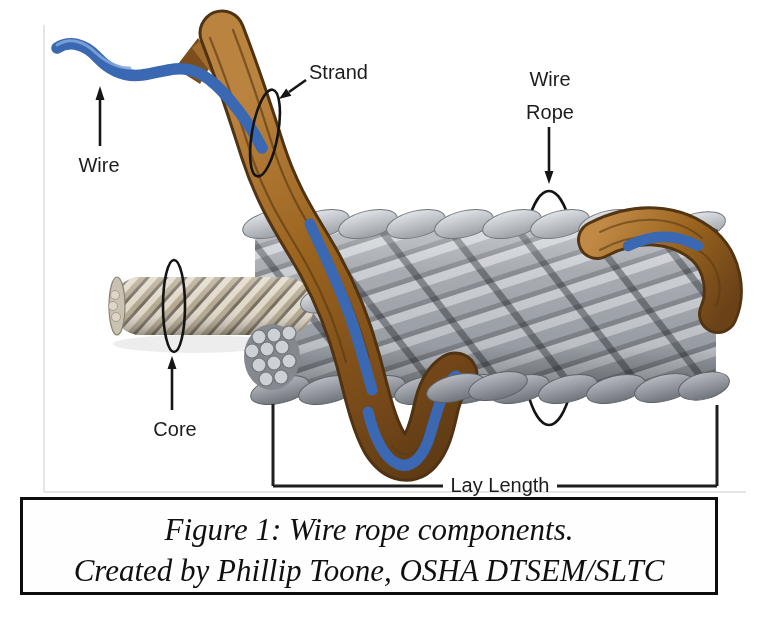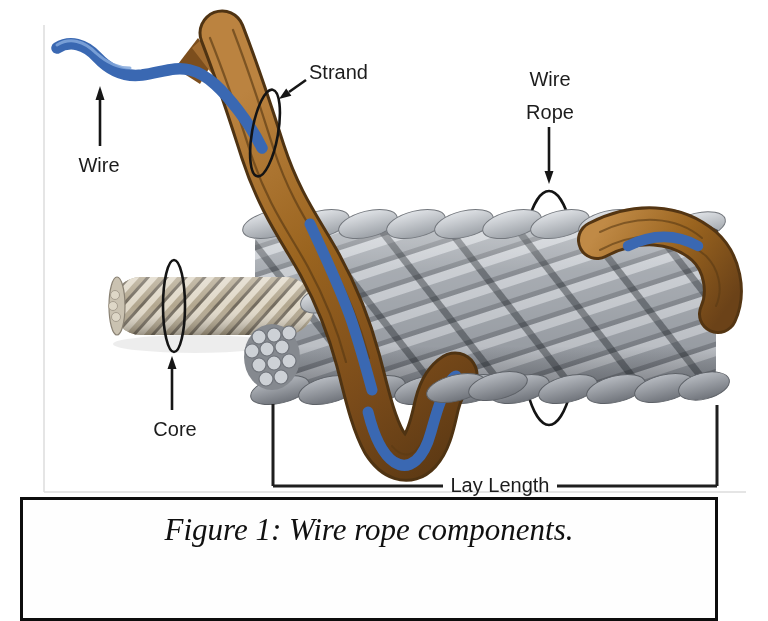--- a/index.html
+++ b/index.html
@@ -1,20 +1,20 @@
 <!DOCTYPE html>
 <html><head>
 <meta charset="utf-8">
 <style>
   html,body{margin:0;padding:0;background:#ffffff;}
   .page{position:relative;width:768px;height:621px;background:#ffffff;overflow:hidden;
         font-family:"Liberation Sans",sans-serif;}
   .diagram-svg{position:absolute;left:0;top:0;}
   .svg-label{font-family:"Liberation Sans",sans-serif;font-size:20px;font-weight:500;fill:#1c1c1c;}
-  .caption-box{position:absolute;left:20px;top:497px;width:698px;height:124px;box-sizing:border-box;
+  .caption-box{position:absolute;left:20px;top:497px;width:698px;height:98px;box-sizing:border-box;
         border:3px solid #0d0d0d;background:#fefefe;
         font-family:"Liberation Serif",serif;font-style:italic;font-size:31px;color:#101010;
         text-align:center;padding-top:9px;line-height:41px;}
   .caption-line{display:block;white-space:nowrap;}
 </style>
 </head>
 <body>
 
 <div class="page">
 
@@ -219,15 +219,16 @@
       <line x1="717" y1="405" x2="717" y2="486"></line>
       <line x1="273" y1="486" x2="443" y2="486"></line>
       <line x1="557" y1="486" x2="717" y2="486"></line>
     </g>
     <text class="svg-label" x="500" y="492" text-anchor="middle" font-size="19">Lay Length</text>
   </g>
 </svg>
 
 <div class="caption-box">
   <span class="caption-line">Figure 1: Wire rope components.</span>
+  <span class="caption-line">Created by Phillip Toone, OSHA DTSEM/SLTC</span>
 </div>
 
 </div>
 
 </body></html>

